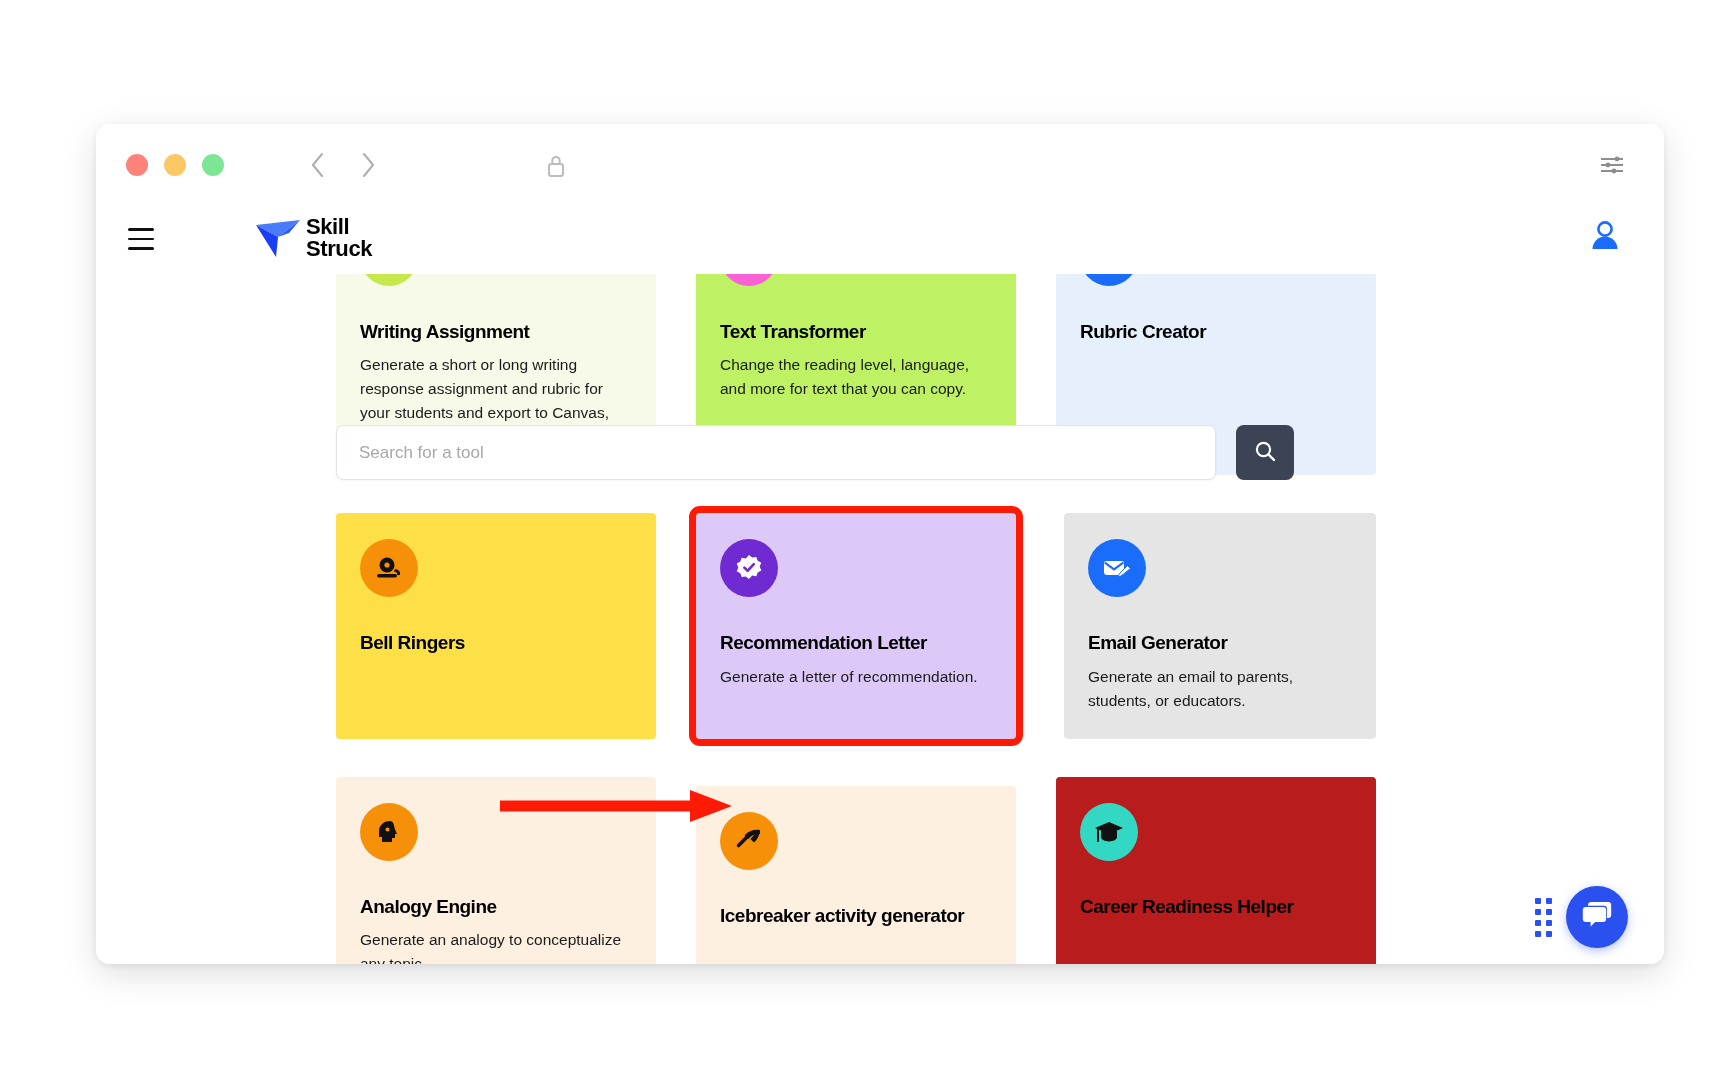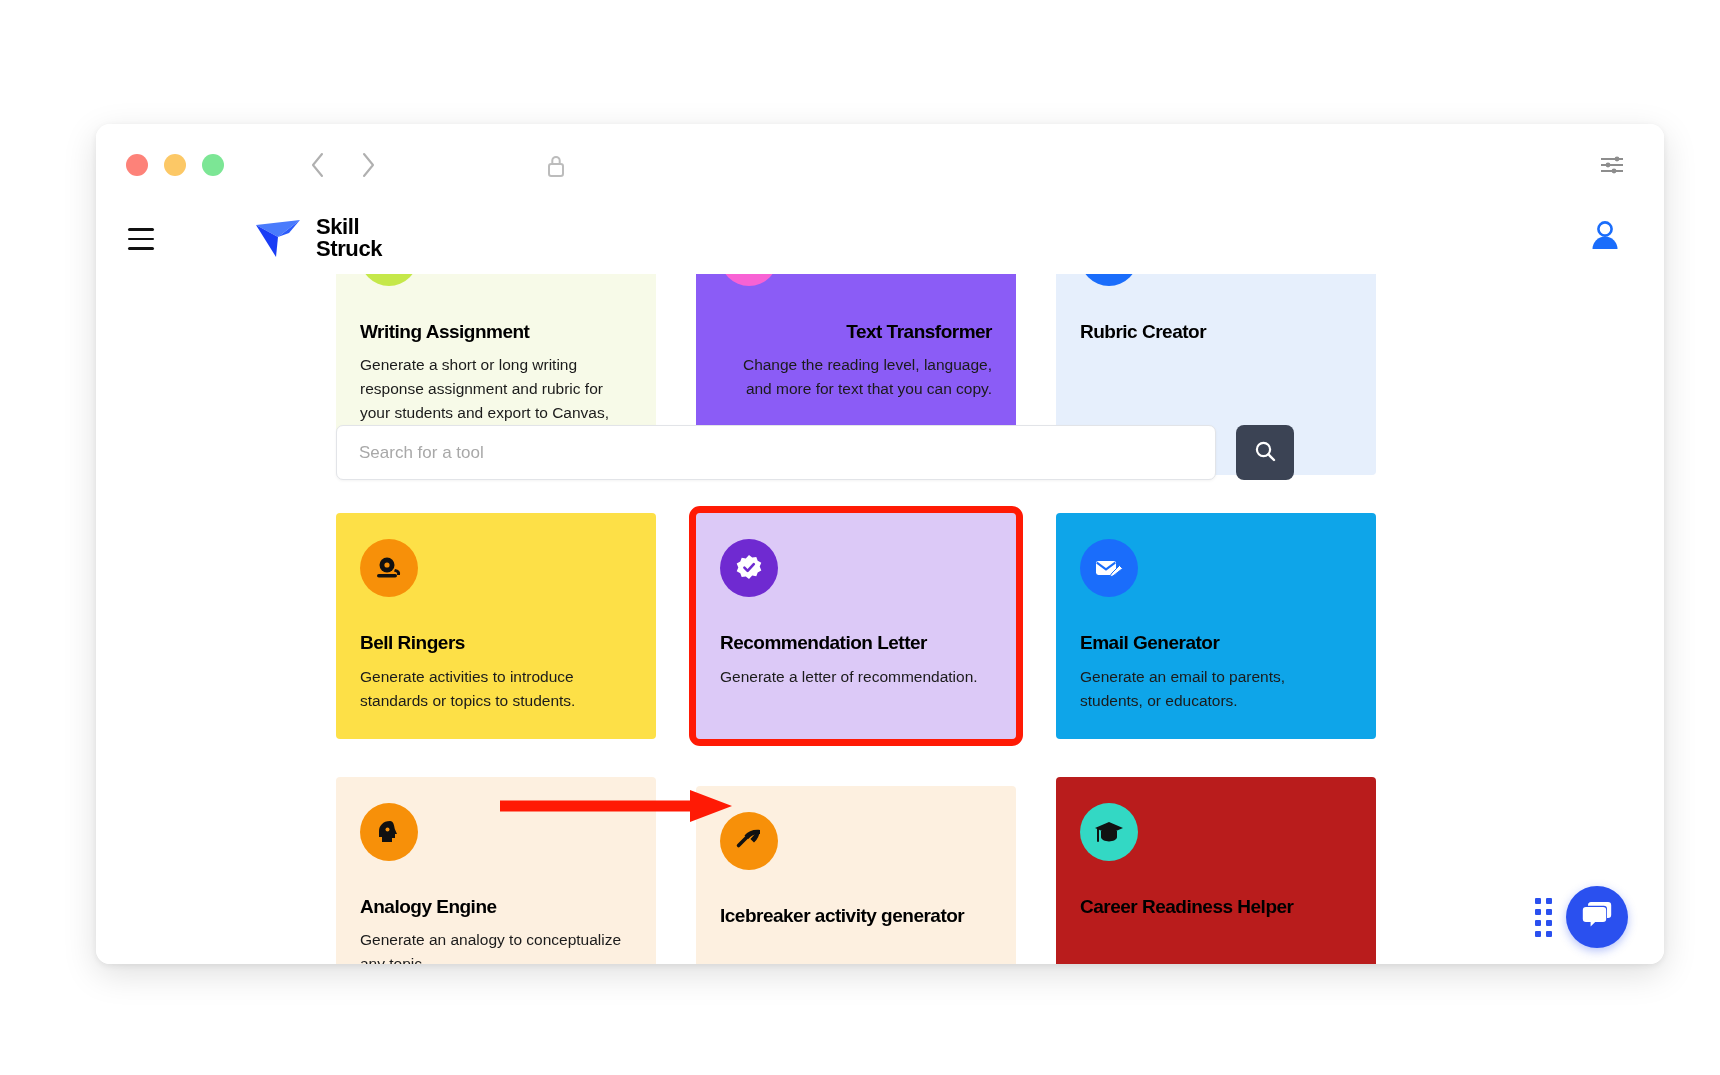--- a/index.html
+++ b/index.html
@@ -91,21 +91,20 @@
     margin-bottom: 7px;
   }
   .hamburger span:last-child { margin-bottom: 0; }
 
   .brand {
     position: absolute;
     left: 158px;
     top: 14px;
     display: flex;
     align-items: center;
-    gap: 10px;
   }
   .brand-logo { width: 52px; height: 42px; }
   .brand-name {
     font-weight: bold;
     font-size: 22px;
     line-height: 22px;
     color: #000000;
     letter-spacing: -0.4px;
   }
 
@@ -333,52 +332,51 @@
 
     <div class="content">
 
       <div class="cards-wrap">
         <div class="cards-grid" id="cards-grid">
             <div class="card" style="background: rgb(247, 250, 232);">
               <div class="card-icon" style="background: rgb(197, 232, 74);"></div>
               <h3 class="card-title">Writing Assignment</h3>
               <p class="card-desc">Generate a short or long writing response assignment and rubric for your students and export to Canvas, etc.</p>
             </div>
-            <div class="card" style="background: #8b5cf6; text-align: right;">
+            <div class="card" style="background: #bef264;">
               <div class="card-icon" style="background: rgb(248, 98, 212);"></div>
               <h3 class="card-title">Text Transformer</h3>
               <p class="card-desc">Change the reading level, language, and more for text that you can copy.</p>
             </div>
             <div class="card" style="background: rgb(230, 239, 252);">
               <div class="card-icon" style="background: rgb(26, 109, 251);"></div>
               <h3 class="card-title">Rubric Creator</h3>
             </div>
             <div class="card" style="background: #fde047;">
               <div class="card-icon" style="background: rgb(247, 144, 9);">
                 <svg width="30" height="30" viewBox="0 0 30 30" fill="none">
                   <circle cx="13" cy="12" r="7.5" fill="#111"></circle>
                   <circle cx="13" cy="12" r="2.6" fill="#f79009"></circle>
                   <rect x="3" y="21" width="20" height="3.6" rx="1.8" fill="#111"></rect>
                   <path d="M21 16 q6 1 5 6 l-3 0 q1 -3 -3 -3.6 Z" fill="#111"></path>
                 </svg>
               </div>
               <h3 class="card-title">Bell Ringers</h3>
-              <p class="card-desc">Generate activities to introduce standards or topics to students.</p>
             </div>
             <div class="card highlighted" style="background: rgb(220, 201, 247);">
               <div class="card-icon" style="background: rgb(111, 42, 209);">
                 <svg width="30" height="30" viewBox="0 0 30 30" fill="none">
                   <path d="M15 2 l3.2 2.6 4.1 -0.7 1.4 3.9 3.6 2 -1.6 3.8 1.6 3.8 -3.6 2 -1.4 3.9 -4.1 -0.7 L15 26 l-3.2 -2.6 -4.1 0.7 -1.4 -3.9 -3.6 -2 1.6 -3.8 -1.6 -3.8 3.6 -2 1.4 -3.9 4.1 0.7 Z" fill="#ffffff"></path>
                   <polyline points="10.4,14.6 13.6,17.8 19.8,11.2" stroke="#6f2ad1" stroke-width="2.6" fill="none" stroke-linecap="round" stroke-linejoin="round"></polyline>
                 </svg>
               </div>
               <h3 class="card-title">Recommendation Letter</h3>
               <p class="card-desc">Generate a letter of recommendation.</p>
             </div>
-            <div class="card" style="background: #0ea5e9;">
+            <div class="card" style="background: #e5e5e5; margin-left: 8px;">
               <div class="card-icon" style="background: rgb(26, 109, 251);">
                 <svg width="30" height="30" viewBox="0 0 30 30" fill="none">
                   <rect x="2" y="8" width="20" height="14" rx="2.4" fill="#ffffff"></rect>
                   <polyline points="2.8,9.6 12,16.4 21.2,9.6" stroke="#1a6dfb" stroke-width="2" fill="none"></polyline>
                   <path d="M18 20 L25.5 12.5 l3 3 L19 23 l-3.6 0.8 Z" fill="#ffffff" stroke="#1a6dfb" stroke-width="1"></path>
                 </svg>
               </div>
               <h3 class="card-title">Email Generator</h3>
               <p class="card-desc">Generate an email to parents, students, or educators.</p>
             </div>

